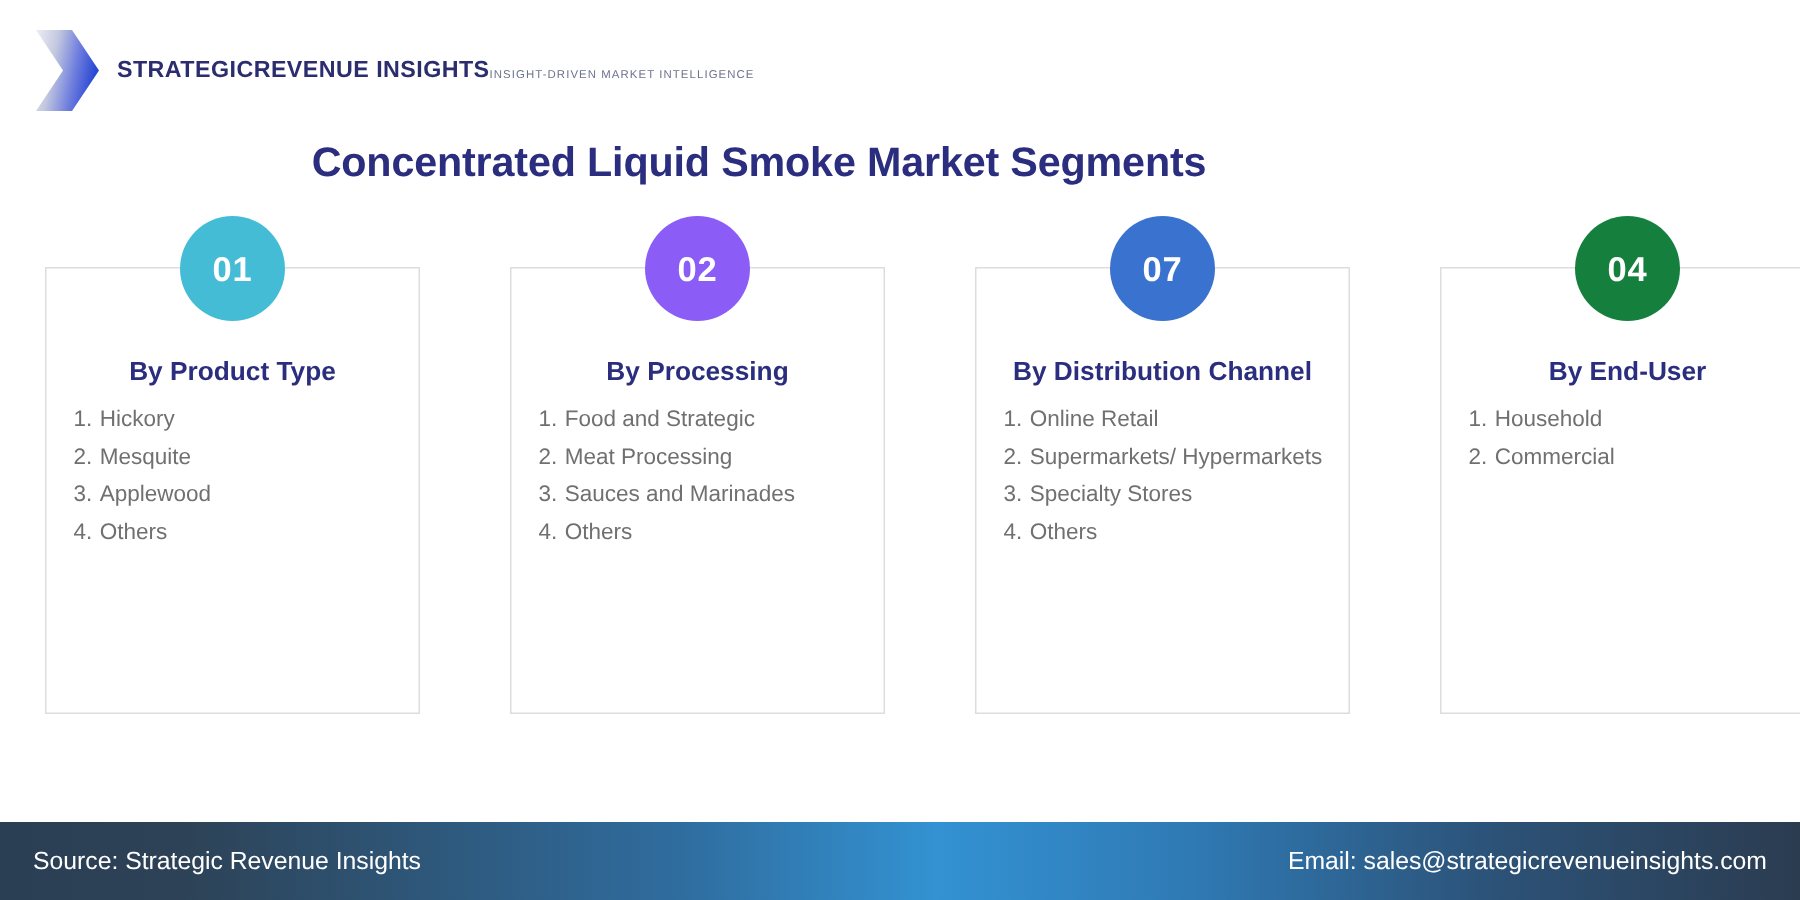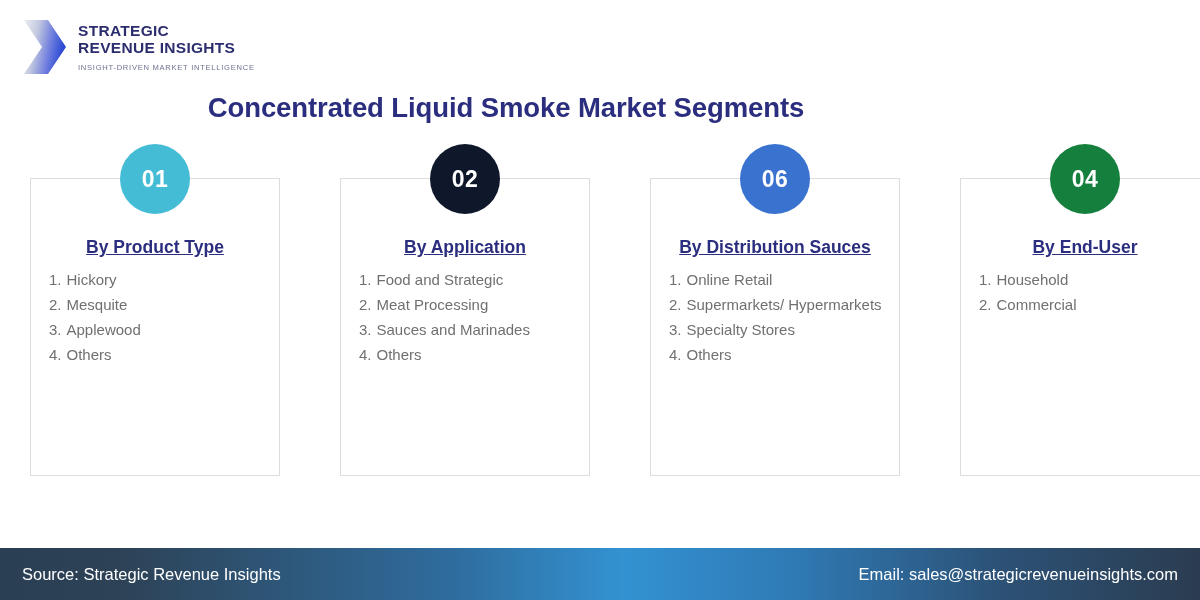--- a/index.html
+++ b/index.html
@@ -24,21 +24,20 @@
     align-items: center;
   }
   #logo-mark {
     width: 46px;
     height: 58px;
     margin-right: 10px;
     flex: none;
   }
   #logo-text {
     display: flex;
-    flex-direction: column;
     justify-content: space-between;
   }
   .logo-line {
     font-size: 15.5px;
     font-weight: bold;
     color: #2b2d6e;
     letter-spacing: 0.3px;
     line-height: 1.12;
     white-space: nowrap;
   }
@@ -98,21 +97,20 @@
     font-weight: bold;
     letter-spacing: 0.5px;
   }
   .card-heading {
     margin: 57px 14px 0 14px;
     text-align: center;
     font-size: 17.5px;
     font-weight: bold;
     color: #2b2d7e;
     line-height: 1.33;
-    text-decoration: underline;
   }
   .card-list {
     margin: 8px 0 0 0;
     padding: 0 12px 0 18px;
     list-style: none;
   }
   .card-list li {
     font-size: 15px;
     color: #707070;
     line-height: 1.67;
@@ -195,44 +193,44 @@
           <span class="li-num">3.</span>
           <span class="li-text">Applewood</span>
         </li>
         <li>
           <span class="li-num">4.</span>
           <span class="li-text">Others</span>
         </li>
       </ul>
     </div>
     <div class="card">
-      <div class="card-badge" style="background: #0f172a;">02</div>
-      <div class="card-heading">By Application</div>
+      <div class="card-badge" style="background: #8b5cf6;">02</div>
+      <div class="card-heading">By Processing</div>
       <ul class="card-list">
         <li>
           <span class="li-num">1.</span>
           <span class="li-text">Food and Strategic</span>
         </li>
         <li>
           <span class="li-num">2.</span>
           <span class="li-text">Meat Processing</span>
         </li>
         <li>
           <span class="li-num">3.</span>
           <span class="li-text">Sauces and Marinades</span>
         </li>
         <li>
           <span class="li-num">4.</span>
           <span class="li-text">Others</span>
         </li>
       </ul>
     </div>
     <div class="card">
-      <div class="card-badge" style="background: rgb(58, 114, 208);">06</div>
-      <div class="card-heading">By Distribution Sauces</div>
+      <div class="card-badge" style="background: rgb(58, 114, 208);">07</div>
+      <div class="card-heading">By Distribution Channel</div>
       <ul class="card-list">
         <li>
           <span class="li-num">1.</span>
           <span class="li-text">Online Retail</span>
         </li>
         <li>
           <span class="li-num">2.</span>
           <span class="li-text">Supermarkets/ Hypermarkets</span>
         </li>
         <li>

